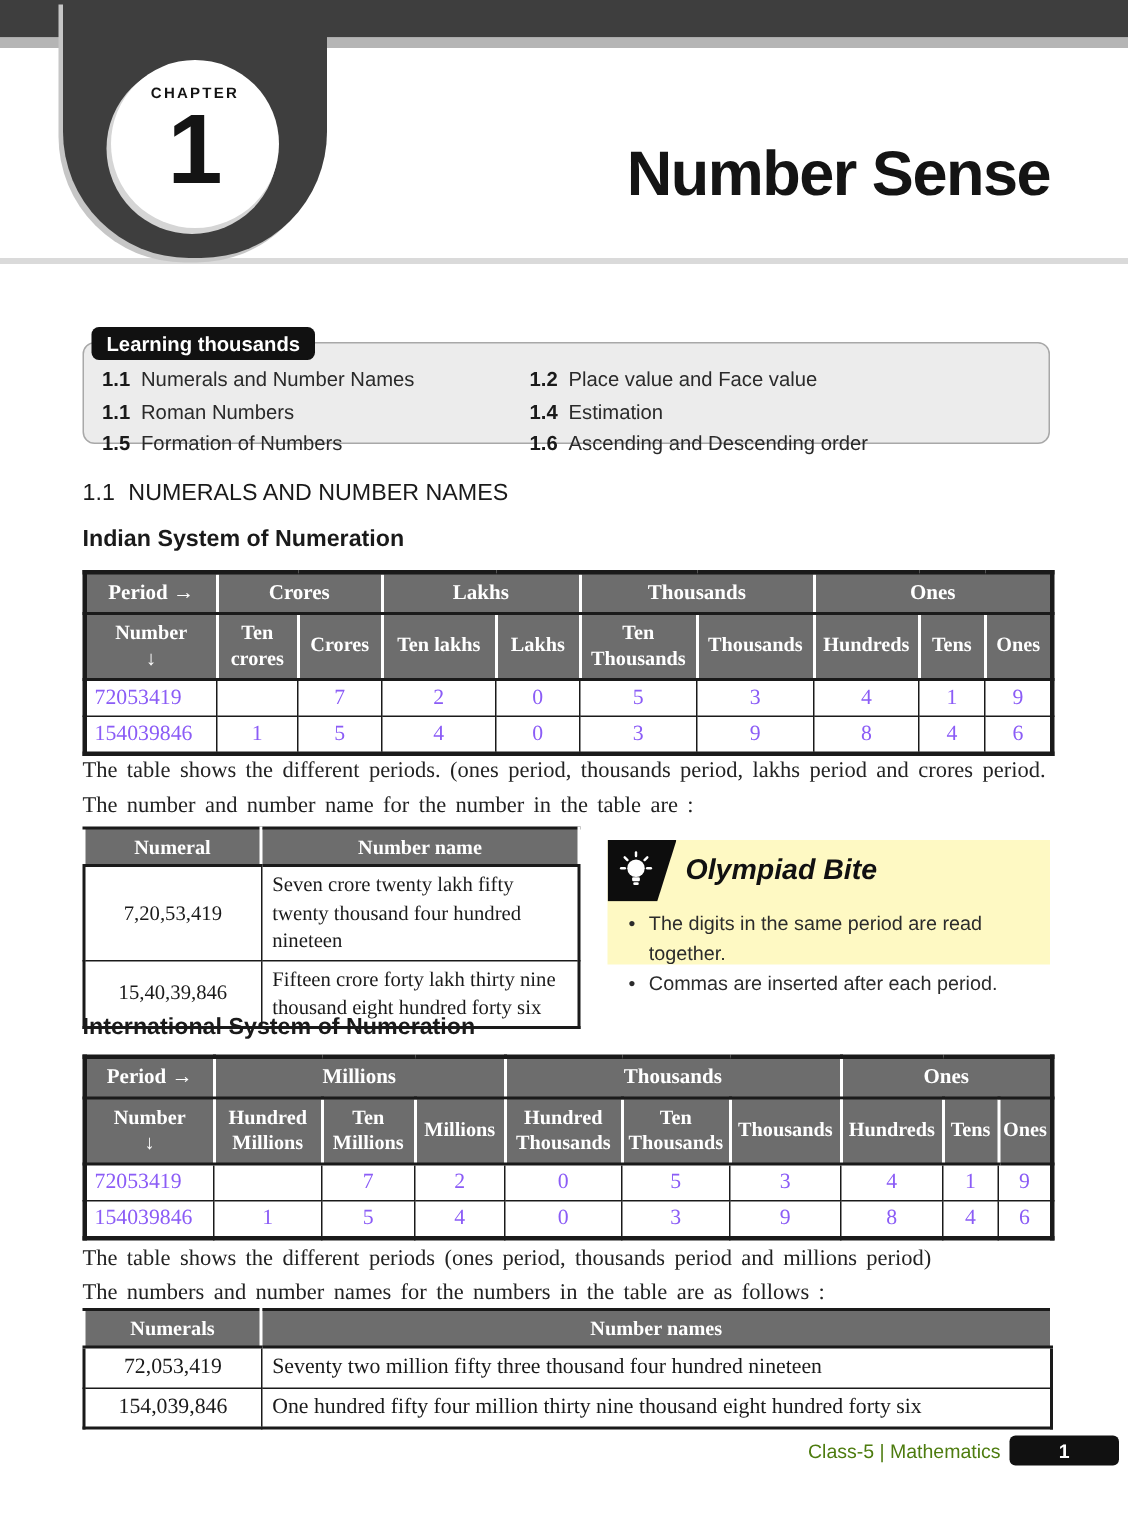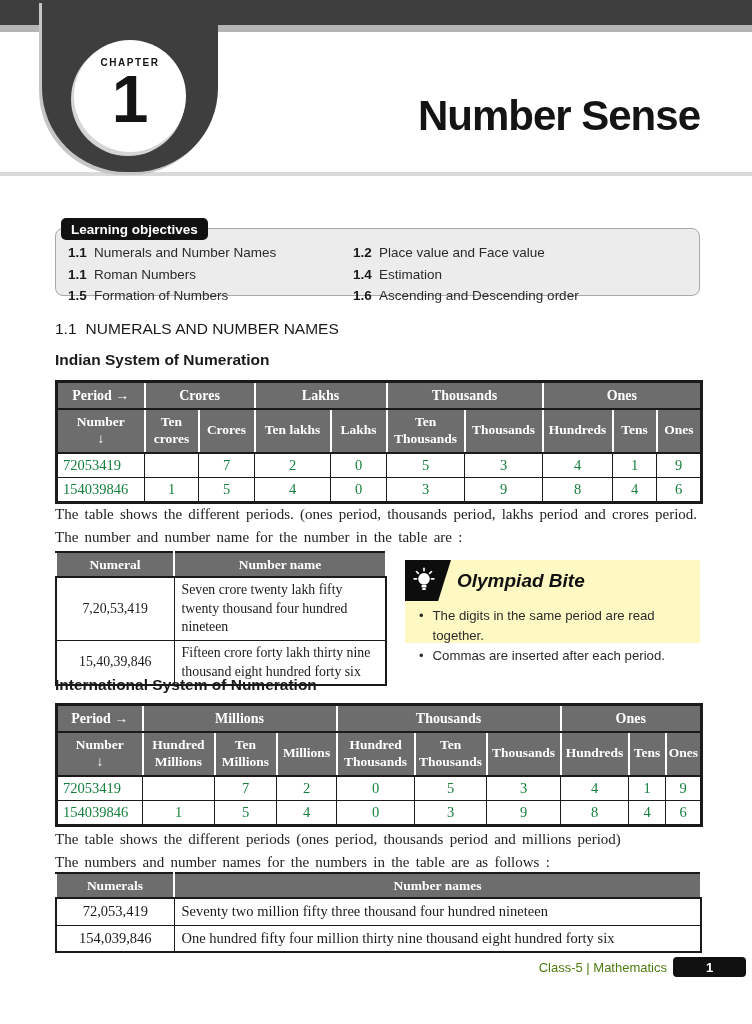--- a/index.html
+++ b/index.html
@@ -59,21 +59,21 @@
   .t-intl   { top:703px; }
   .num-table th {
     background:#6d6d6d; color:#ffffff; font-weight:bold; font-size:13.5px;
     border:2px solid #ffffff; border-top-color:#1a1a1a; border-bottom-color:#1a1a1a;
     text-align:center; padding:2px 2px; line-height:1.25;
   }
   .num-table tr:first-child th { height:27px; font-size:14px; }
   .num-table tr:nth-child(2) th { height:44px; }
   .num-table td {
     border:1px solid #1a1a1a; height:25px; text-align:center;
-    font-size:14.5px; color:#15803d; padding:1px 5px; background:#ffffff;
+    font-size:14.5px; color:#8b5cf6; padding:1px 5px; background:#ffffff;
   }
   .num-table td.num-col { text-align:left; }
   .pre { white-space:pre-line; }
   
   .para { position:absolute; left:55px; width:648px;
           font-family:"Liberation Serif","DejaVu Sans",serif;
           font-size:15px; line-height:21.5px; color:#222222; word-spacing:2.5px; }
   .para-indian { top:504px; }
   .para-intl   { top:829px; }
   .para p { margin-bottom:1px; }
@@ -122,21 +122,21 @@
     <div class="medallion">
       <div class="chapter-circle">
         <div class="chapter-word">CHAPTER</div>
         <div class="chapter-num">1</div>
       </div>
     </div>
     <h1 class="chapter-title">Number Sense</h1>
   </header>
 
   <section class="objectives">
-    <div class="objectives-label">Learning objectives</div>
+    <div class="objectives-label">Learning thousands</div>
     <div class="obj-grid">
         <div class="obj-item">
           <span class="obj-num">1.1</span>
           <span class="obj-text">Numerals and Number Names</span>
         </div>
         <div class="obj-item">
           <span class="obj-num">1.2</span>
           <span class="obj-text">Place value and Face value</span>
         </div>
         <div class="obj-item">

